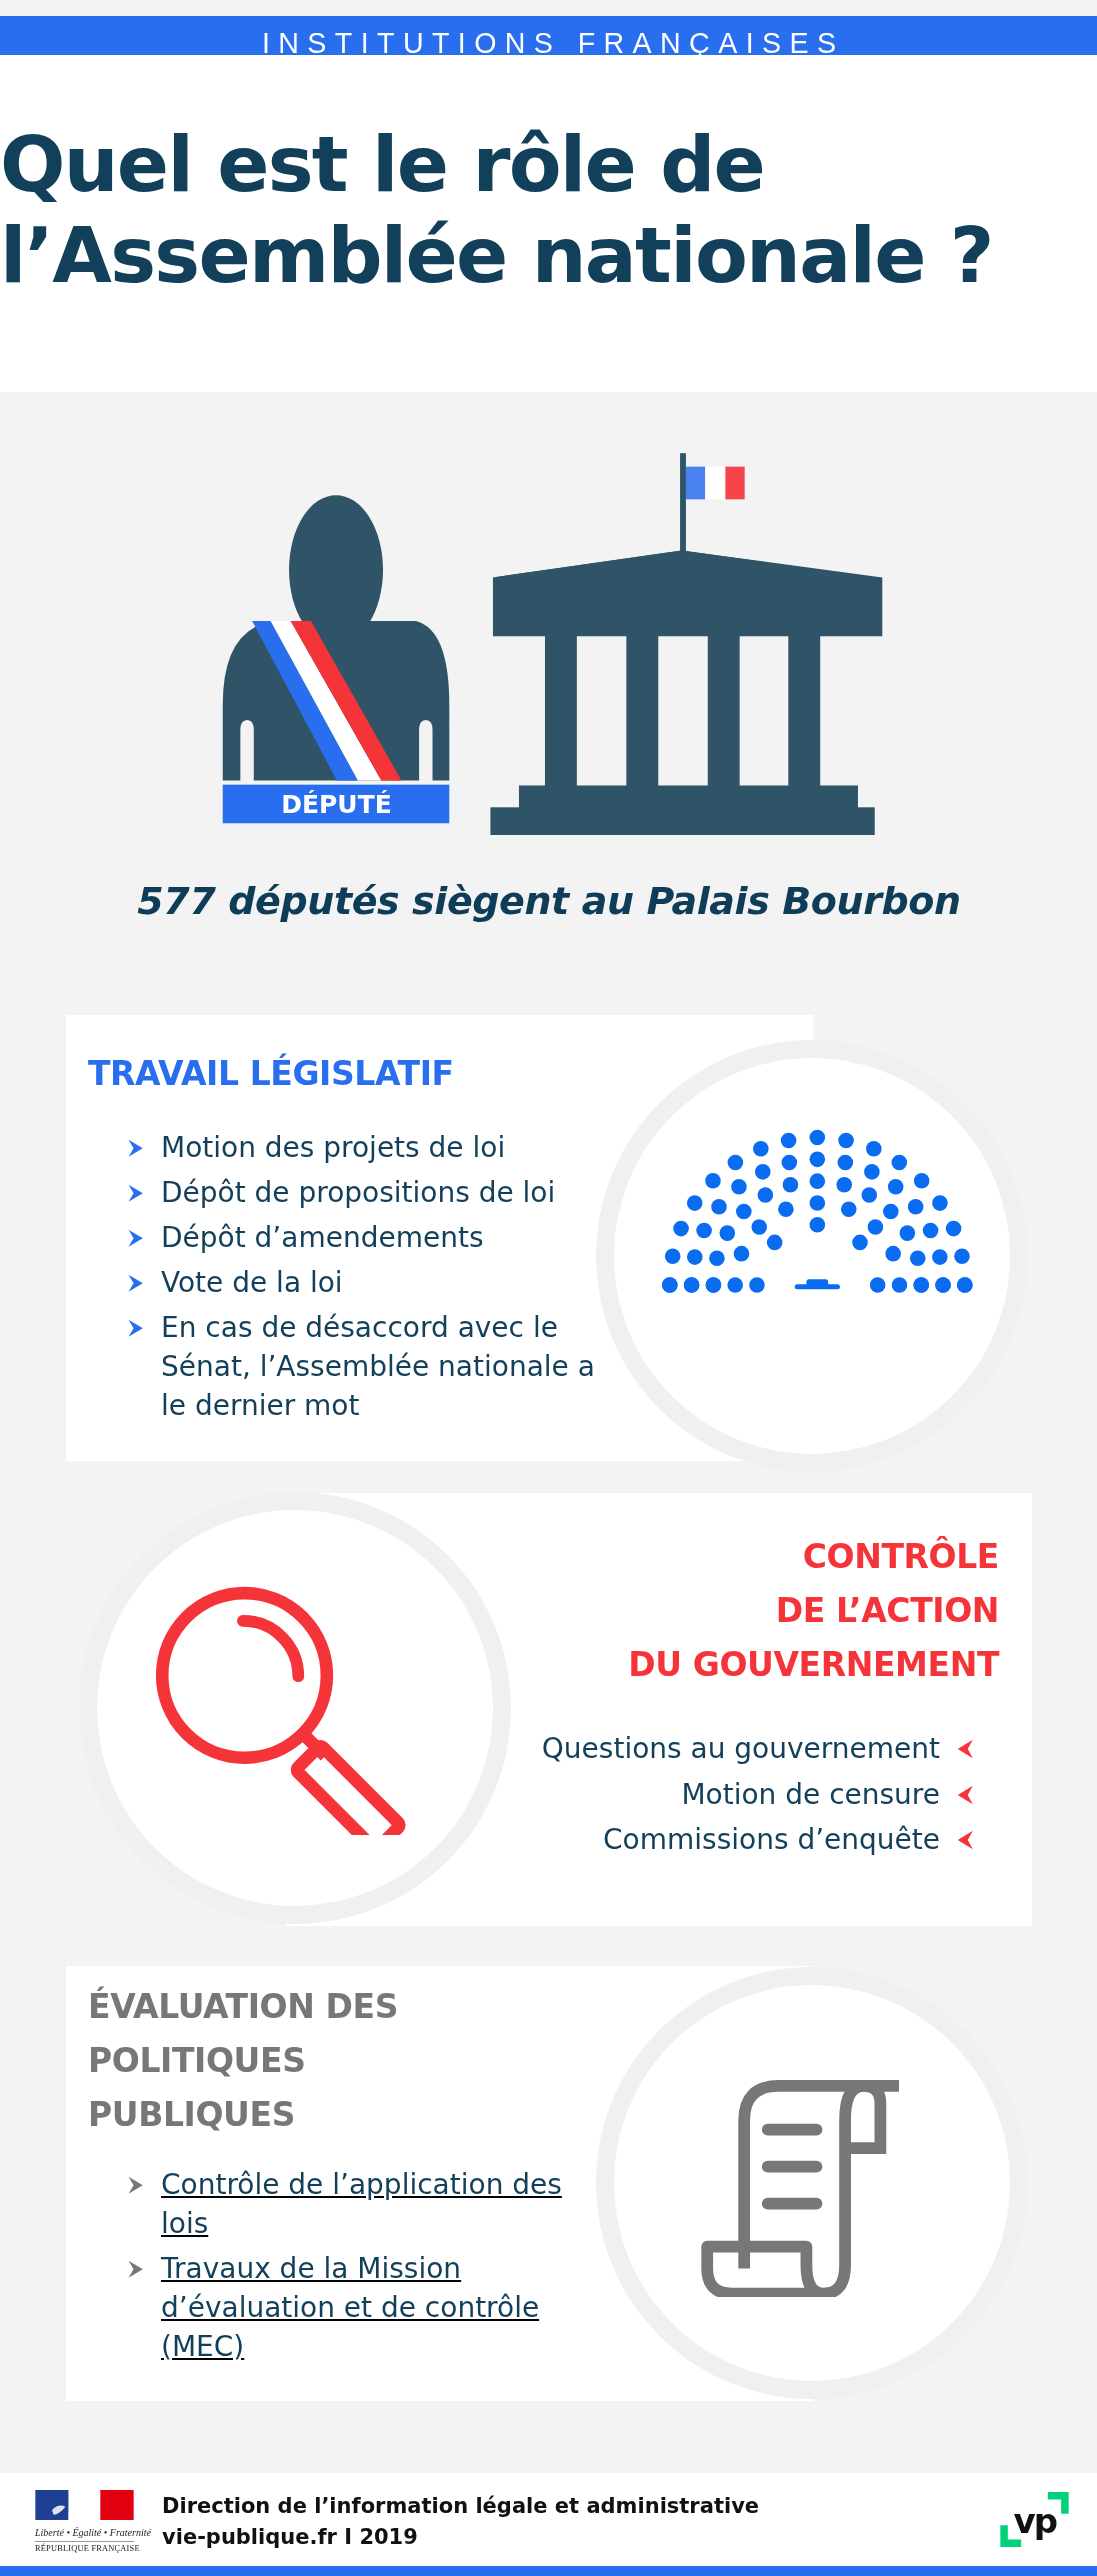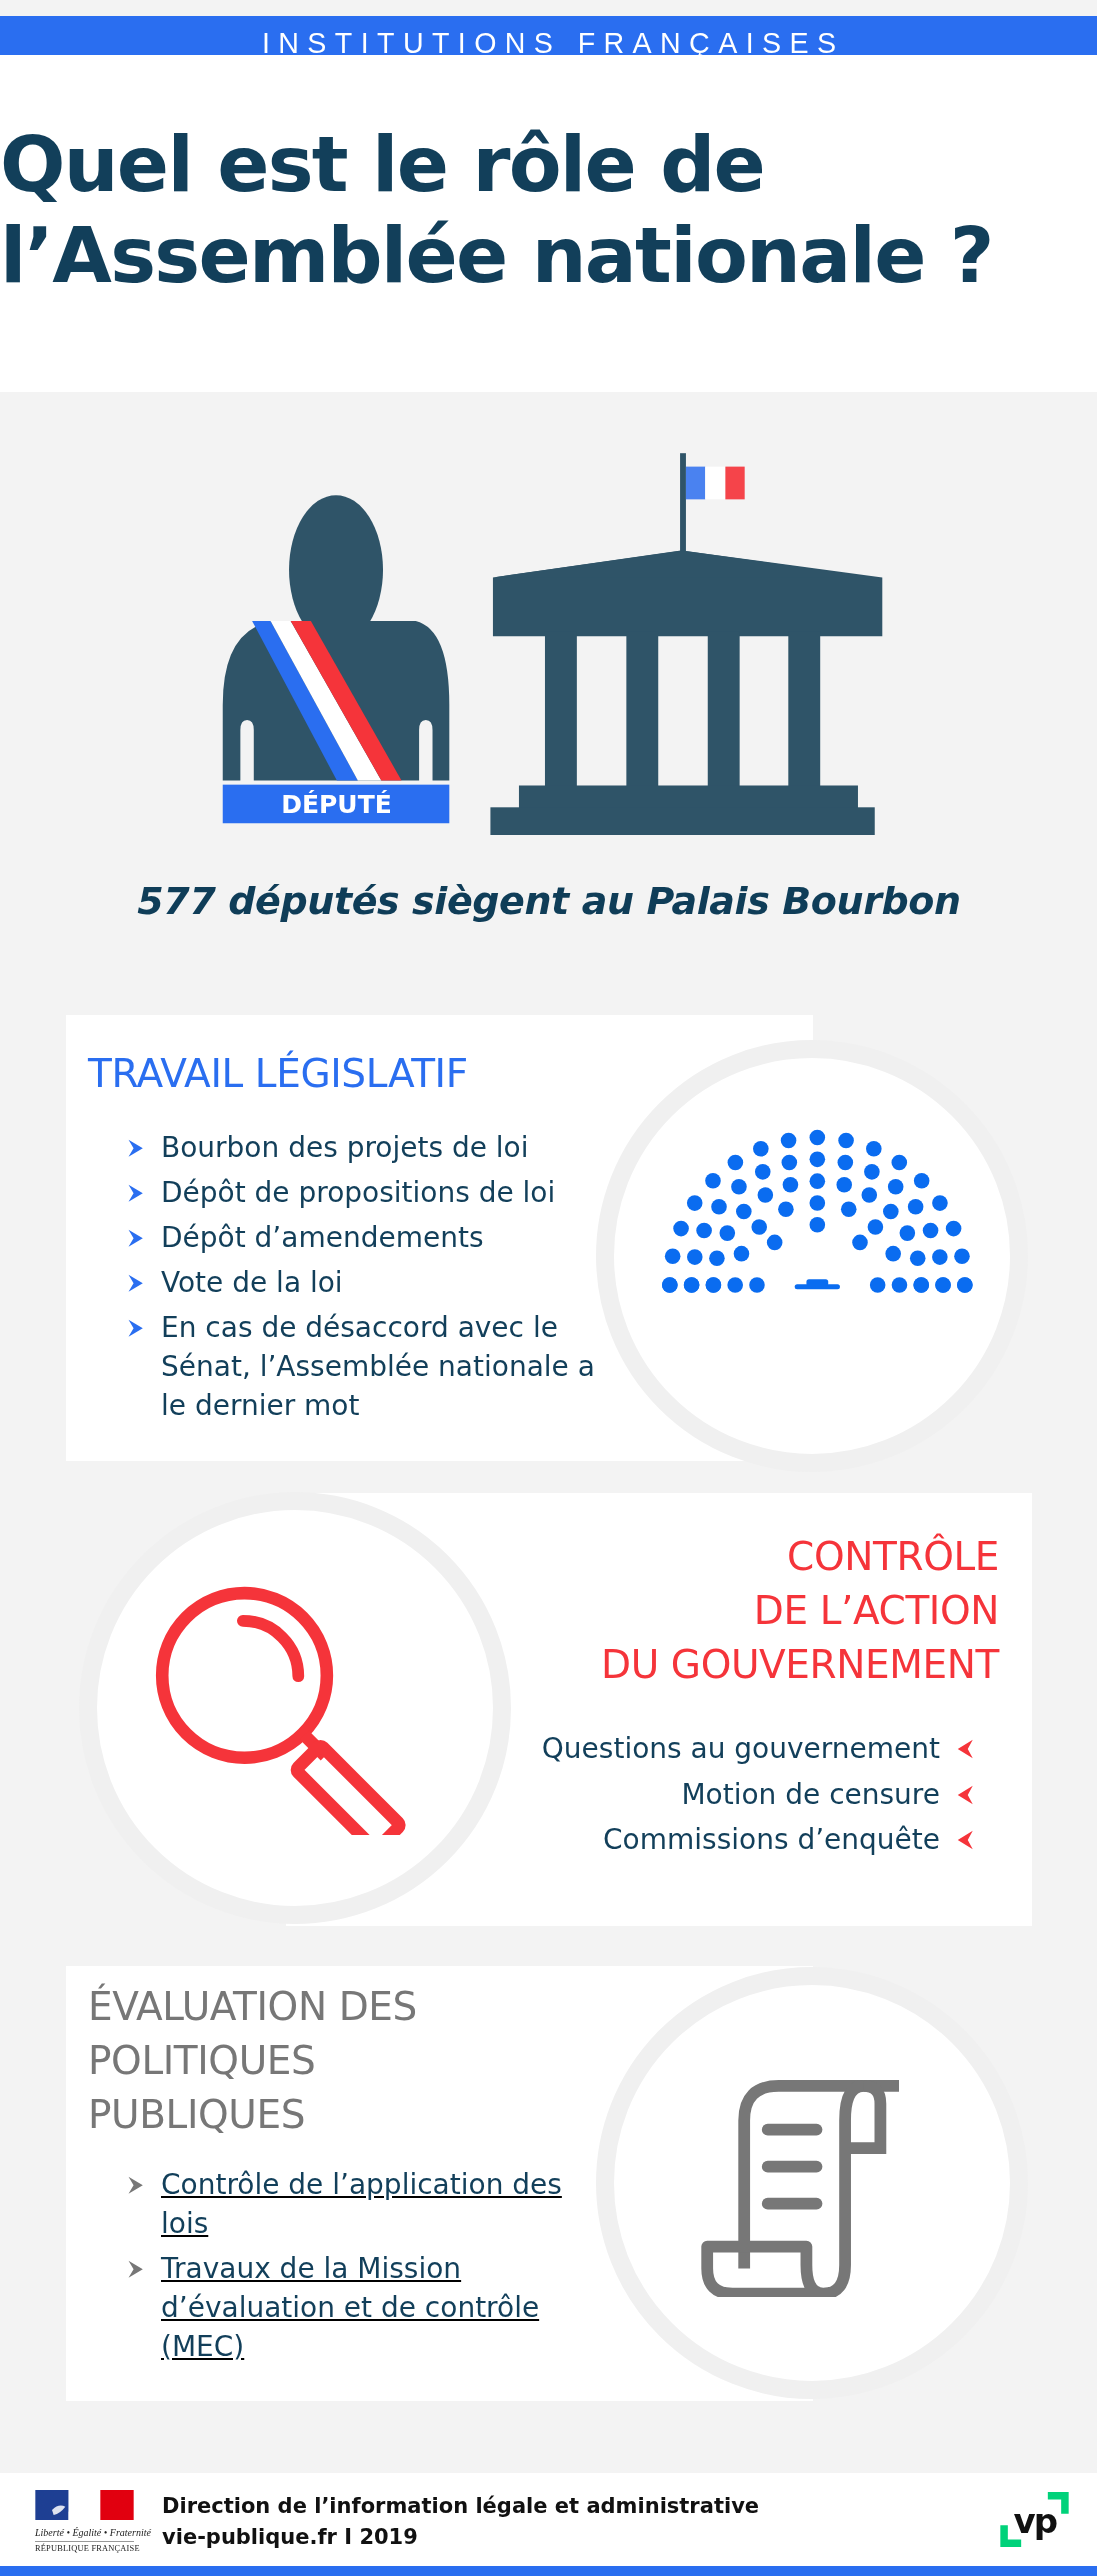--- a/index.html
+++ b/index.html
@@ -19,21 +19,21 @@
   .illu { left: 214px; top: 449px; width: 672px; height: 386px; }
 
   .subtitle { left: 0; top: 879px; width: 1098px; text-align: center; color: #0f3d58; font-family: "DejaVu Sans", sans-serif; font-weight: bold; font-style: italic; font-size: 38px; letter-spacing: -0.4px; }
 
   .card { background: #fff; }
   .ring { border-radius: 50%; background: #fff; border: 18.5px solid #f0f0f0; }
 
   .h-blue { color: #2a6ef0; }
   .h-red { color: #f5343a; }
   .h-gray { color: #777777; }
-  .heading { font-family: "DejaVu Sans", sans-serif; font-weight: normal; font-size: 39px; line-height: 54px; letter-spacing: -0.4px; }
+  .heading { font-family: "DejaVu Sans", sans-serif; font-weight: bold; font-size: 33px; line-height: 54px; letter-spacing: -0.4px; }
 
   .list { list-style: none; }
   .list li { position: relative; color: #123f5a; font-family: "DejaVu Sans", sans-serif; font-size: 28px; line-height: 39px; margin-bottom: 5.9px; }
   .list.left li { padding-left: 35px; }
   .list.left li .bul { position: absolute; left: 0; top: 11px; width: 18.5px; height: 18.5px; }
   .list.right li { text-align: right; padding-right: 34px; margin-bottom: 6.7px; }
   .list.right li .bul { position: absolute; right: 0; top: 10px; width: 18.5px; height: 20px; }
 
   
   .footer { left: 0; top: 2473px; width: 1098px; height: 93px; background: #fff; }
@@ -163,21 +163,21 @@
     <circle cx="1123" cy="1531" r="9.3" fill="#0a6cf0"></circle>
     <circle cx="1149" cy="1531" r="9.3" fill="#0a6cf0"></circle>
     <rect x="946" y="1530" width="54" height="6" rx="3" fill="#0a6cf0"></rect>
     <rect x="960" y="1524" width="26" height="8" rx="3" fill="#0a6cf0"></rect>
   </svg>
 
 <div class="abs heading h-blue" style="left:88px;top:1047px;">TRAVAIL LÉGISLATIF</div>
 <ul class="abs list left" style="left:126px;top:1128px;width:470px;">
   <li><svg class="bul" viewBox="0 0 22 22">
         <polygon points="3,1 20,11 3,21 9,11" fill="#2a6ef0"></polygon>
-      </svg><span>Bourbon des projets de loi</span></li>
+      </svg><span>Motion des projets de loi</span></li>
   <li><svg class="bul" viewBox="0 0 22 22">
         <polygon points="3,1 20,11 3,21 9,11" fill="#2a6ef0"></polygon>
       </svg><span>Dépôt de propositions de loi</span></li>
   <li><svg class="bul" viewBox="0 0 22 22">
         <polygon points="3,1 20,11 3,21 9,11" fill="#2a6ef0"></polygon>
       </svg><span>Dépôt d’amendements</span></li>
   <li><svg class="bul" viewBox="0 0 22 22">
         <polygon points="3,1 20,11 3,21 9,11" fill="#2a6ef0"></polygon>
       </svg><span>Vote de la loi</span></li>
   <li><svg class="bul" viewBox="0 0 22 22">

